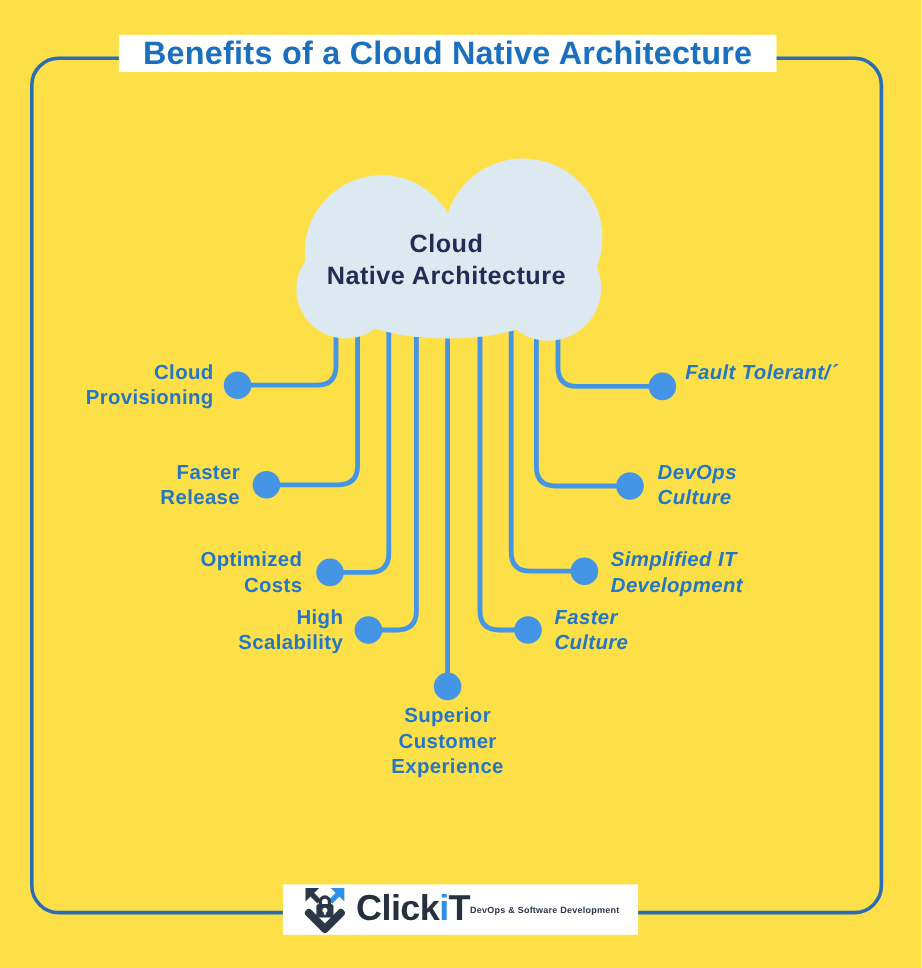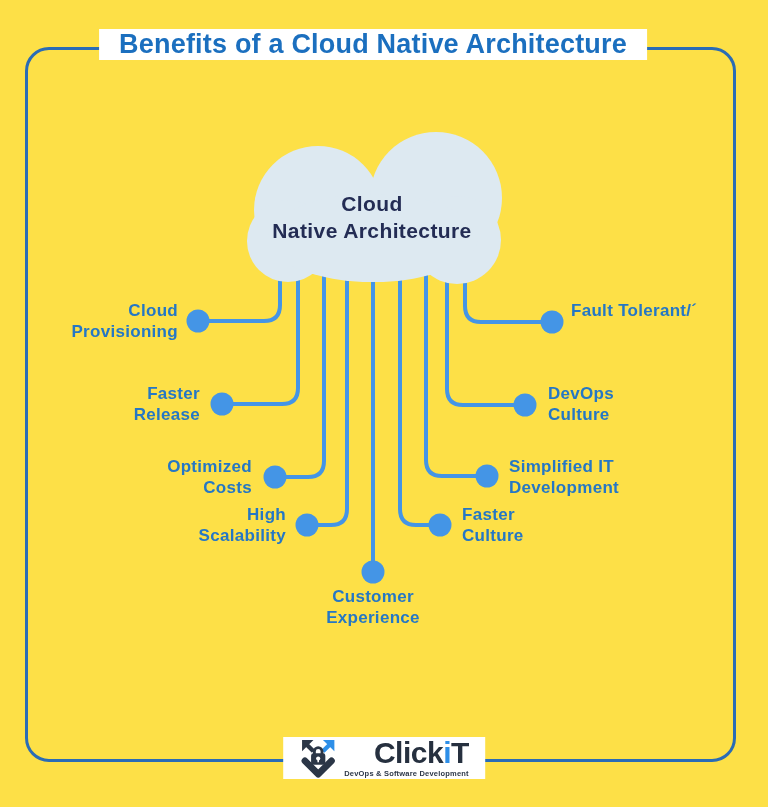--- a/index.html
+++ b/index.html
@@ -16,26 +16,26 @@
   svg.diagram{position:absolute;left:0;top:0;}
 
   .cloud-text{position:absolute;left:242px;top:190px;width:260px;text-align:center;
               color:#232c54;font-weight:bold;line-height:27px;font-size:21px;letter-spacing:0.4px;}
   .cloud-text .ln{display:block;}
 
   .label{position:absolute;font-size:17px;font-weight:bold;color:#2577c5;
          line-height:21px;letter-spacing:0.3px;white-space:nowrap;}
   .label .ln{display:block;}
   .label.left{text-align:right;}
-  .label.right{text-align:left;}
+  .label.right{text-align:left;font-style:italic;}
   .label.center{text-align:center;}
 
   .logo{position:absolute;left:50%;top:737px;transform:translateX(-50%);
         background:#ffffff;padding:0 16px;display:flex;align-items:center;gap:7px;}
-  .logo-text{display:flex;flex-direction:column;align-items:flex-end;}
+  .logo-text{display:flex;flex-direction:row;align-items:center;}
   .brand{font-size:30px;font-weight:bold;color:#26303f;line-height:30px;letter-spacing:-0.5px;}
   .brand .i-blue{color:#2e8fe8;}
   .tagline{font-size:7.5px;font-weight:bold;color:#2b3647;letter-spacing:0.2px;margin-top:1px;}
 </style>
 </head>
 <body>
 
 <div class="canvas">
 
   <div class="frame"></div>
@@ -92,20 +92,21 @@
   </div>
   <div class="label left" style="right:516px;top:456px">
     <span class="ln">Optimized</span>
     <span class="ln">Costs</span>
   </div>
   <div class="label left" style="right:482px;top:504px">
     <span class="ln">High</span>
     <span class="ln">Scalability</span>
   </div>
   <div class="label center" style="left:293px;top:586px;width:160px">
+    <span class="ln">Superior</span>
     <span class="ln">Customer</span>
     <span class="ln">Experience</span>
   </div>
   <div class="label right" style="left:462px;top:504px">
     <span class="ln">Faster</span>
     <span class="ln">Culture</span>
   </div>
   <div class="label right" style="left:509px;top:456px">
     <span class="ln">Simplified IT</span>
     <span class="ln">Development</span>

